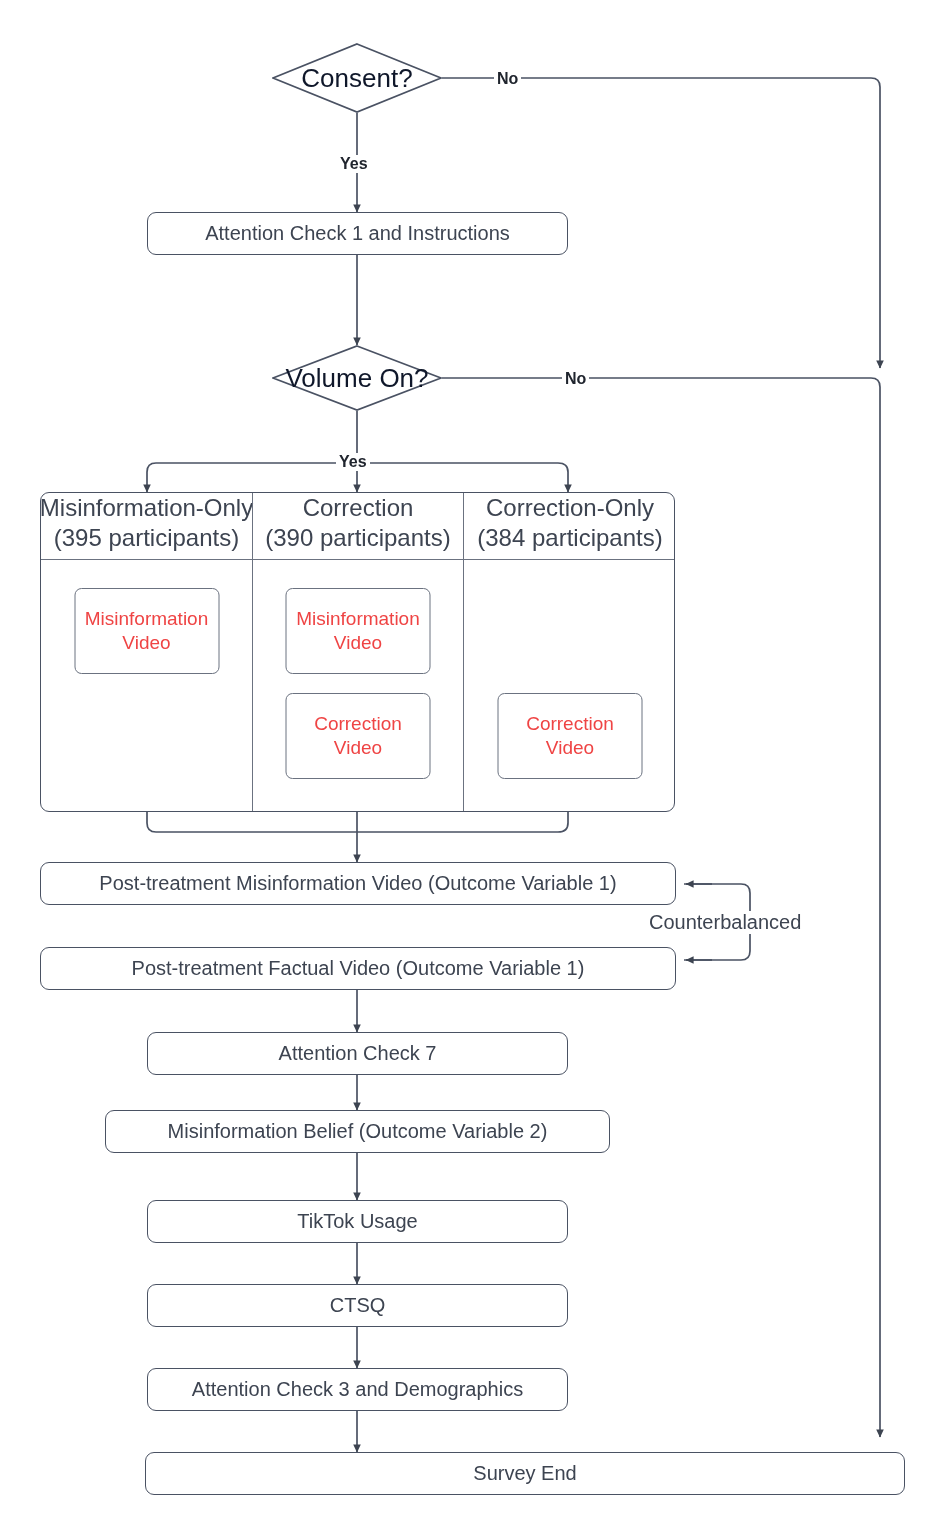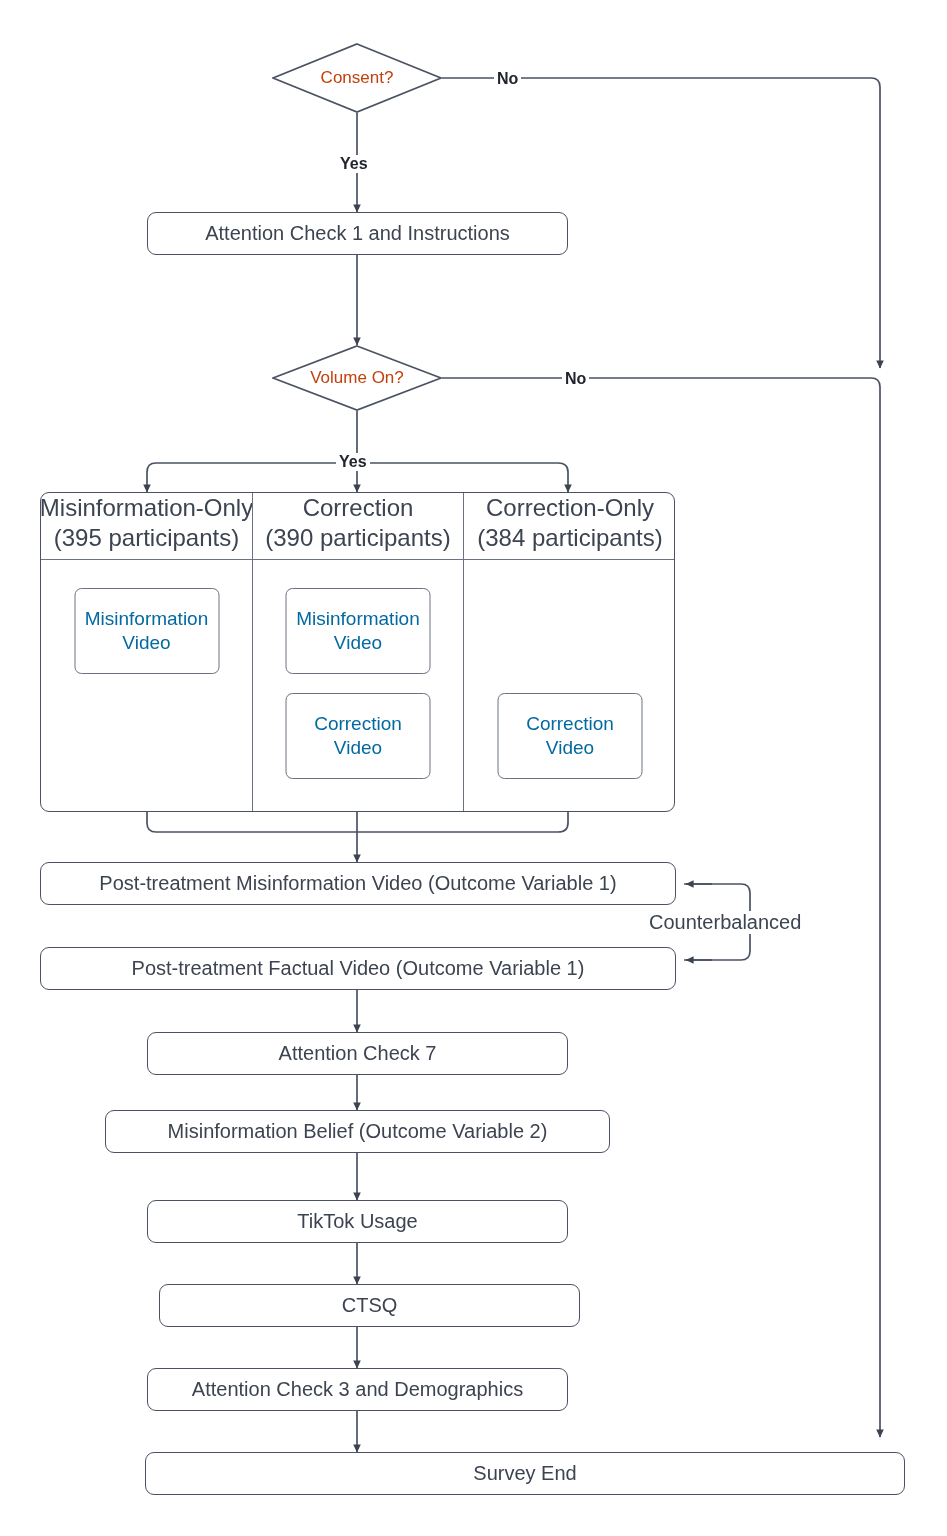--- a/index.html
+++ b/index.html
@@ -54,22 +54,22 @@
   }
   .diamond-label {
     position: absolute;
     left: 0;
     top: 0;
     width: 100%;
     height: 100%;
     display: flex;
     align-items: center;
     justify-content: center;
-    font-size: 17px;
-    color: #c2410c;
+    font-size: 26px;
+    color: #0f172a;
   }
   .group-box {
     position: absolute;
     box-sizing: border-box;
     background: #ffffff;
     border: 1.6px solid #4a5263;
     border-radius: 9px;
     z-index: 2;
     overflow: hidden;
   }
@@ -107,21 +107,21 @@
     transform: translateX(-50%);
     background: #ffffff;
     border: 1.5px solid #6b7280;
     border-radius: 7px;
     display: flex;
     align-items: center;
     justify-content: center;
     text-align: center;
     font-size: 19px;
     line-height: 1.25;
-    color: #0369a1;
+    color: #ef4444;
   }
   .edge-label {
     position: absolute;
     font-size: 16px;
     font-weight: bold;
     color: #20252e;
     background: #ffffff;
     padding: 0 3px;
     z-index: 3;
     white-space: nowrap;
@@ -258,21 +258,21 @@
   </div>
 
   <div class="node" style="left:105px; top:1110px; width:505px; height:43px;">
     <span>Misinformation Belief (Outcome Variable 2)</span>
   </div>
 
   <div class="node" style="left:147px; top:1200px; width:421px; height:43px;">
     <span>TikTok Usage</span>
   </div>
 
-  <div class="node" style="left:147px; top:1284px; width:421px; height:43px;margin-left:12px;">
+  <div class="node" style="left:147px; top:1284px; width:421px; height:43px;">
     <span>CTSQ</span>
   </div>
 
   <div class="node" style="left:147px; top:1368px; width:421px; height:43px;">
     <span>Attention Check 3 and Demographics</span>
   </div>
 
   <div class="node" style="left:145px; top:1452px; width:760px; height:43px;">
     <span>Survey End</span>
   </div>

